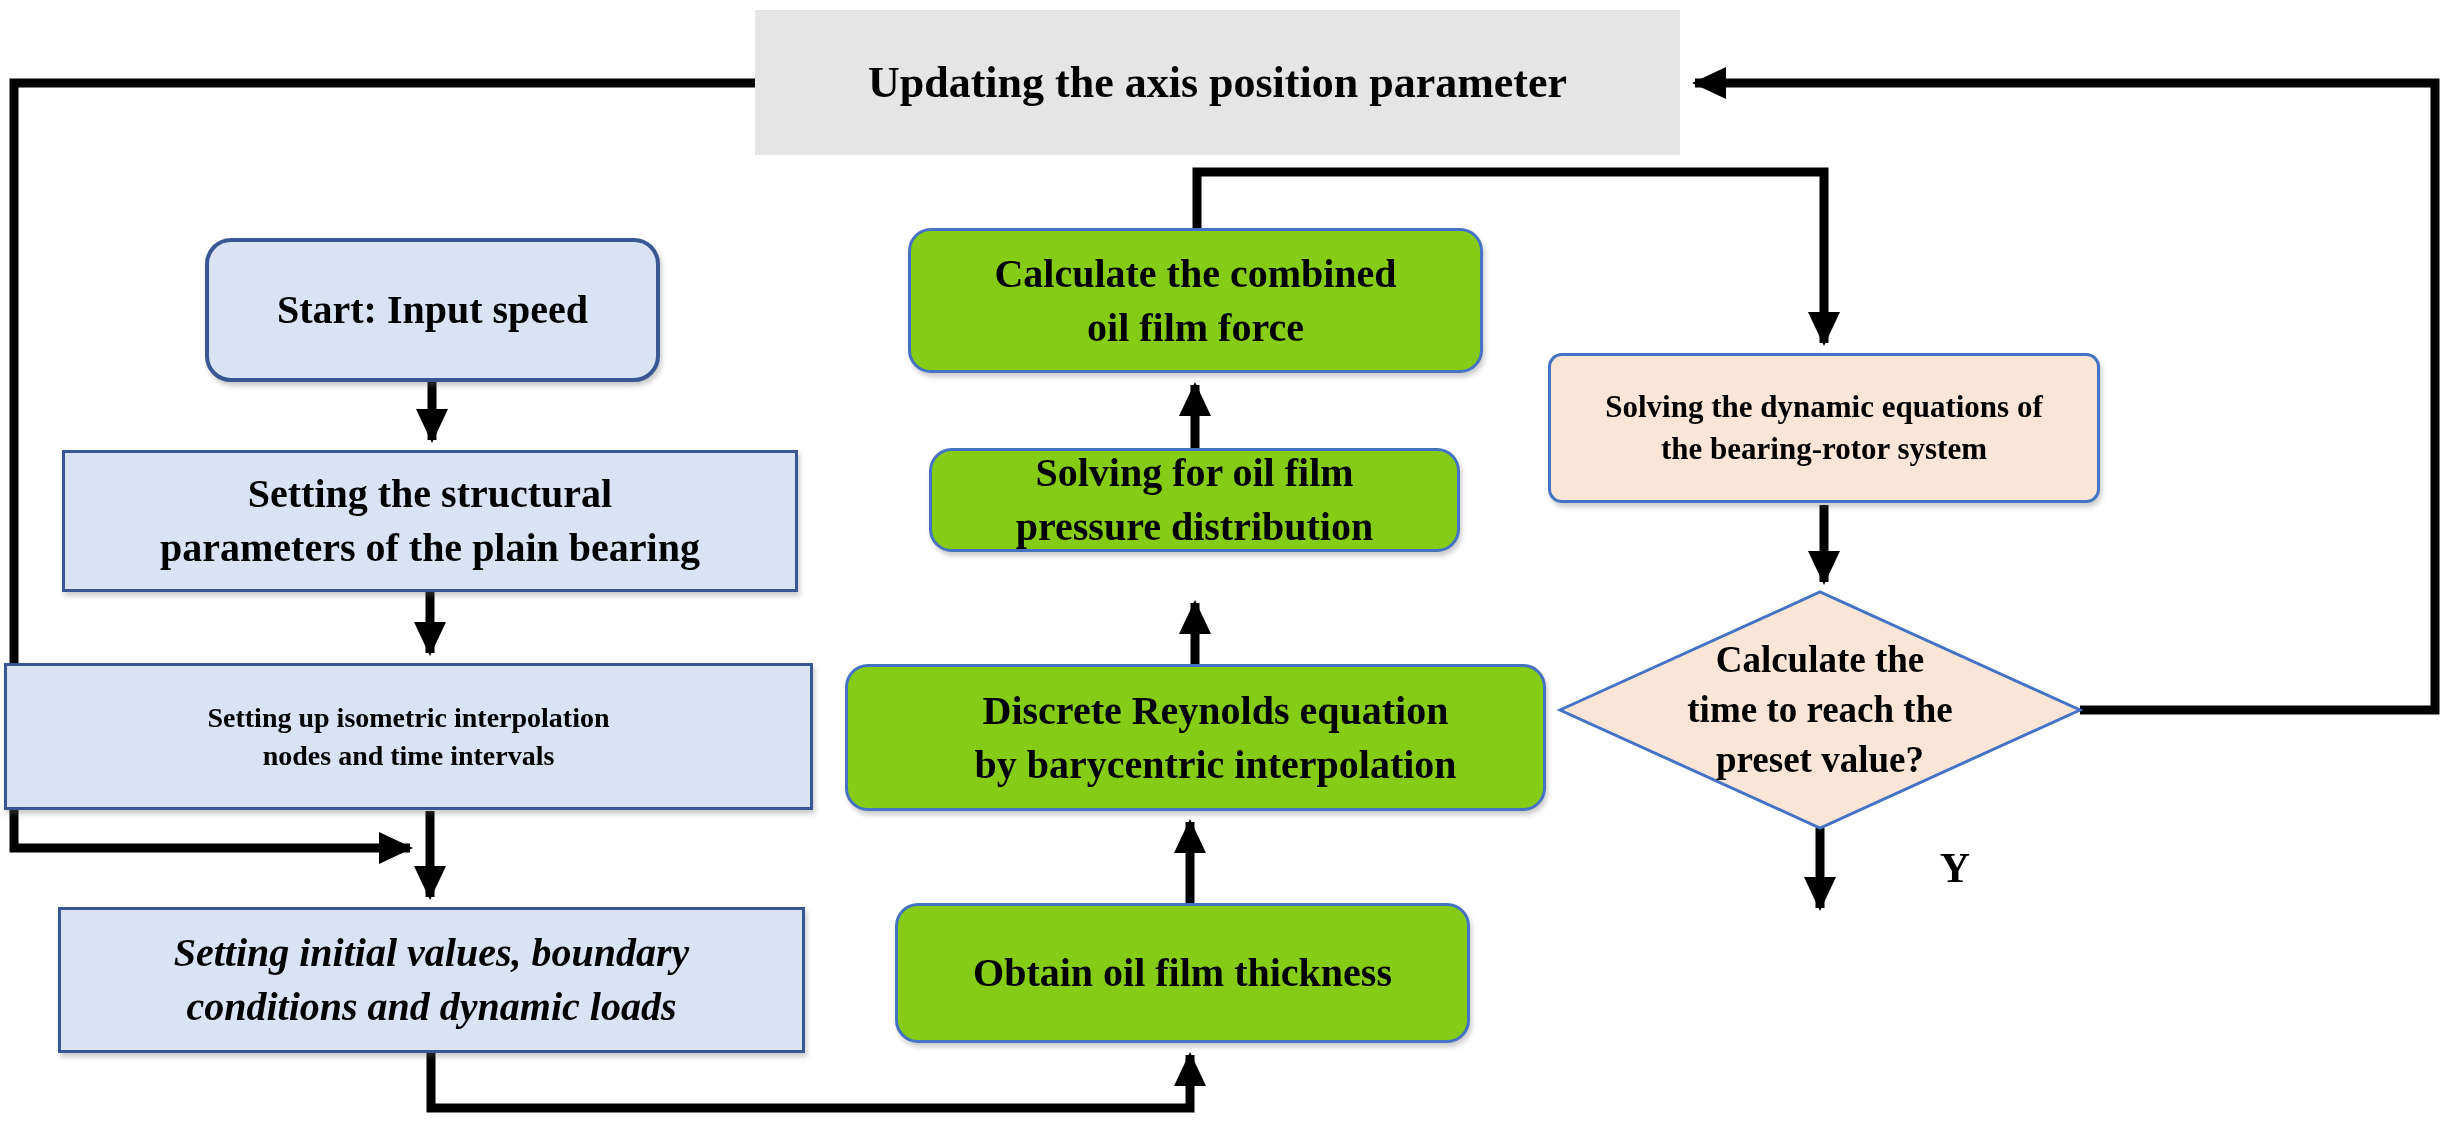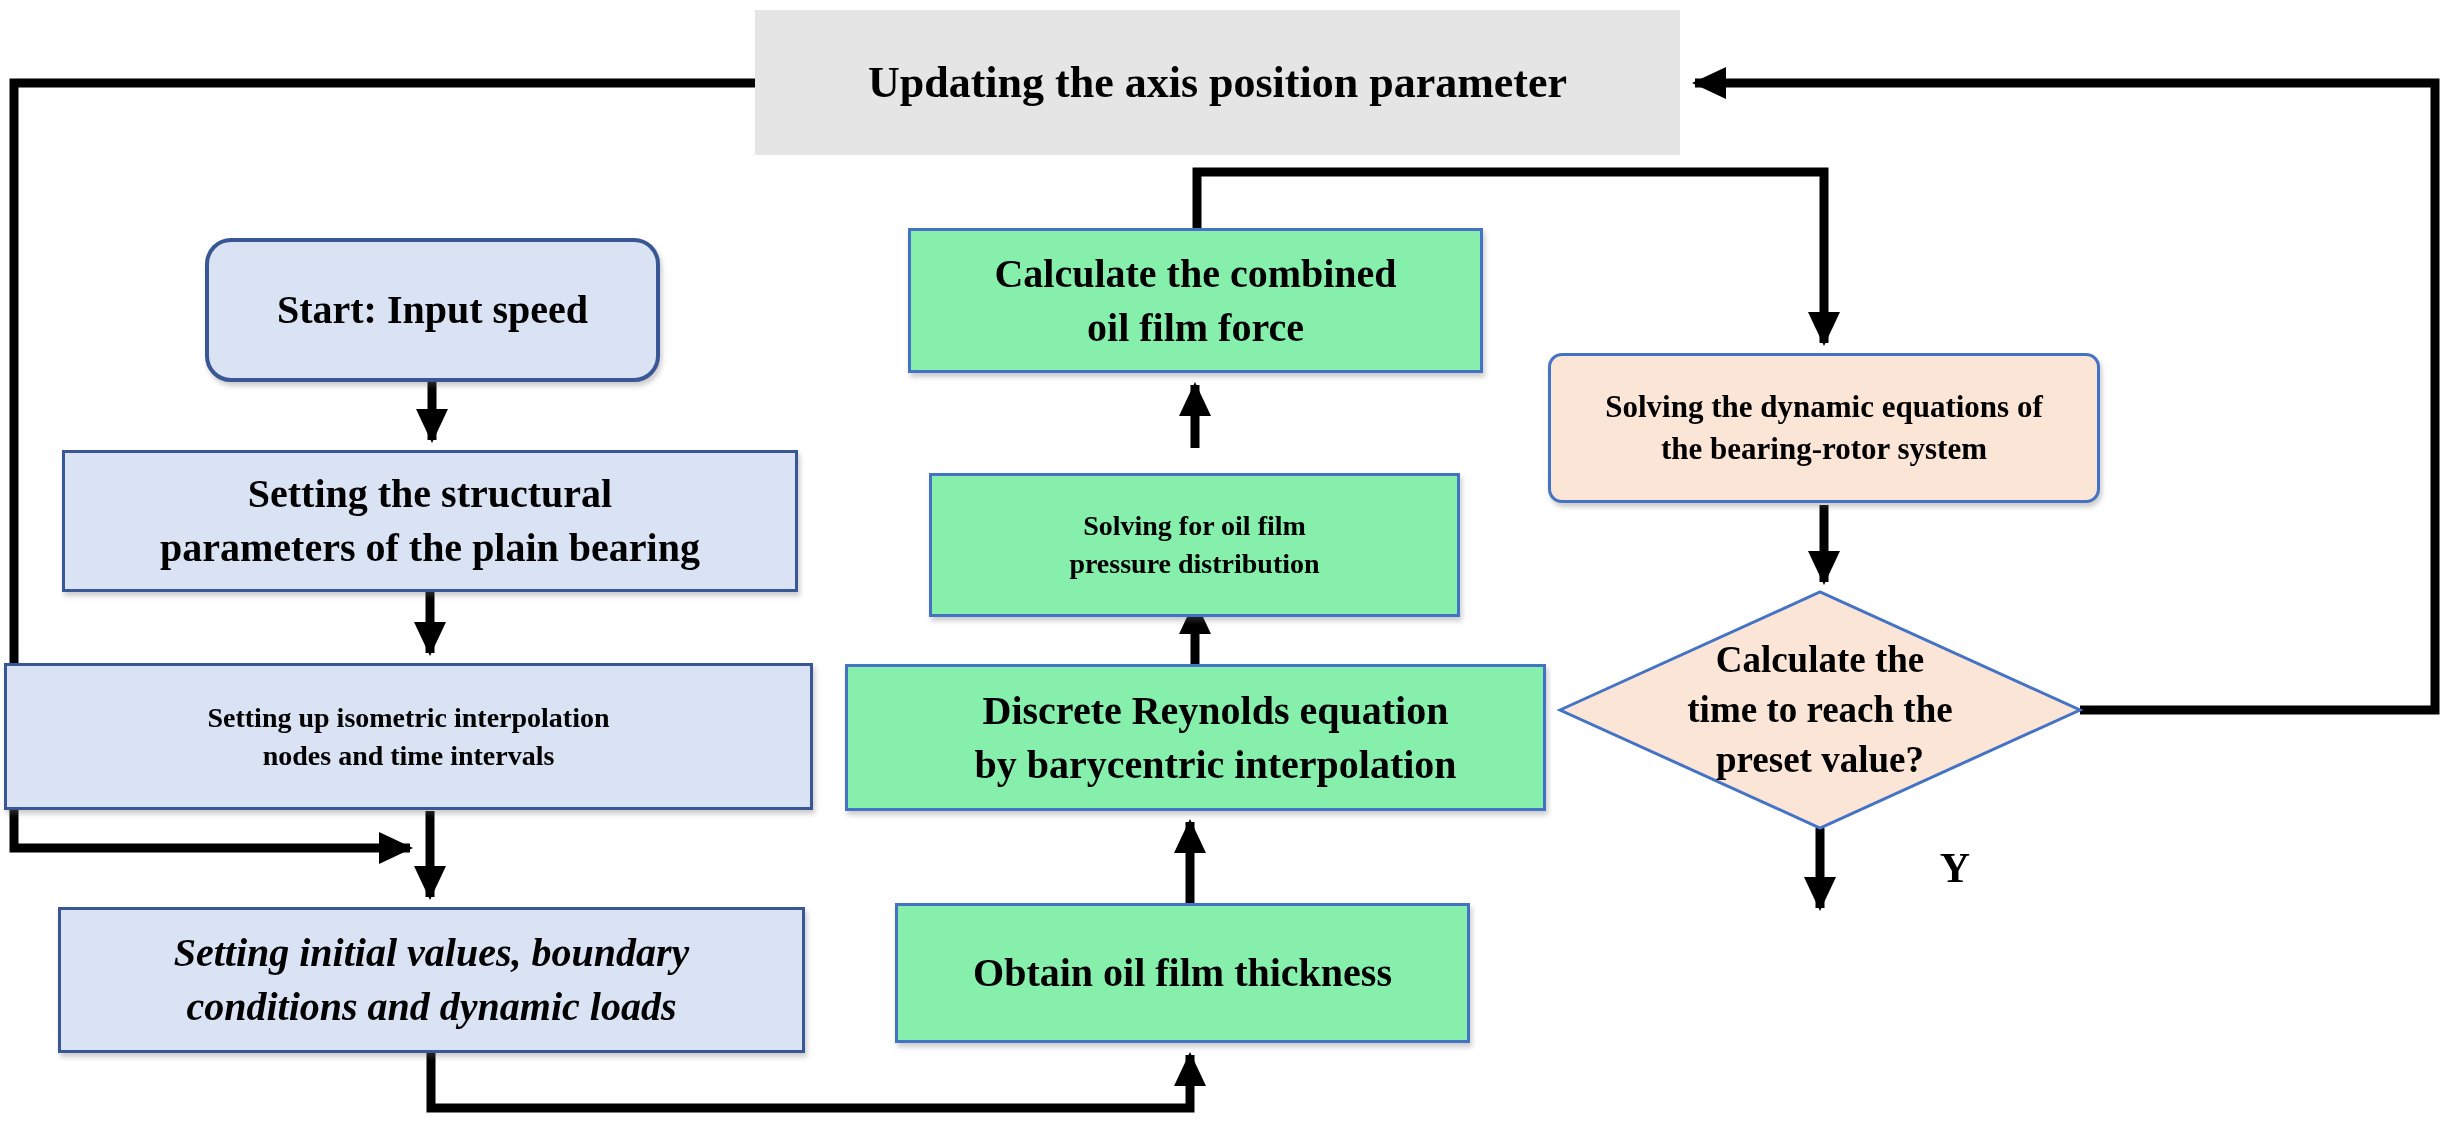--- a/index.html
+++ b/index.html
@@ -22,21 +22,21 @@
     color:#000000;
     white-space:pre-line;
     box-sizing:border-box;
     line-height:1.35;
   }
   .rect{
     border:3px solid #4472C4;
     box-shadow:2px 4px 5px rgba(110,110,110,0.35);
   }
   .blue{background:#DAE3F3;border-color:#3A5795;}
-  .green{background:#86efac;border-color:#4472C4;}
+  .green{background:#84cc16;border-color:#4472C4;border-radius:23px;}
   .peach{background:#FBE5D6;border-color:#4472C4;}
   .orange{background:#e5e5e5;border:none;}
   .round{border-radius:26px;border-width:4px;}
   .round-sm{border-radius:26px;}
   .plain{background:transparent;border:none;box-shadow:none;}
 </style>
 </head>
 <body>
 
 <div class="canvas">
@@ -84,21 +84,21 @@
 
   <div class="node rect blue" style="left:4px;top:663px;width:809px;height:147px;font-size:28px;">Setting up isometric interpolation
 nodes and time intervals</div>
 
   <div class="node rect blue" style="left:58px;top:907px;width:747px;height:146px;font-size:40px;font-style:italic;">Setting initial values, boundary
 conditions and dynamic loads</div>
 
   <div class="node rect green" style="left:908px;top:228px;width:575px;height:145px;font-size:40px;">Calculate the combined
 oil film force</div>
 
-  <div class="node rect green" style="left:929px;top:448px;width:531px;height:144px;font-size:28px;margin-top:25px;">Solving for oil film
+  <div class="node rect green" style="left:929px;top:448px;width:531px;height:104px;font-size:40px;">Solving for oil film
 pressure distribution</div>
 
   <div class="node rect green" style="left:845px;top:664px;width:701px;height:147px;font-size:40px;padding-left:40px;">Discrete Reynolds equation
 by barycentric interpolation</div>
 
   <div class="node rect green" style="left:895px;top:903px;width:575px;height:140px;font-size:40px;">Obtain oil film thickness</div>
 
   <div class="node rect peach" style="left:1548px;top:353px;width:552px;height:150px;font-size:31px;border-radius:14px;">Solving the dynamic equations of
 the bearing-rotor system</div>
 

